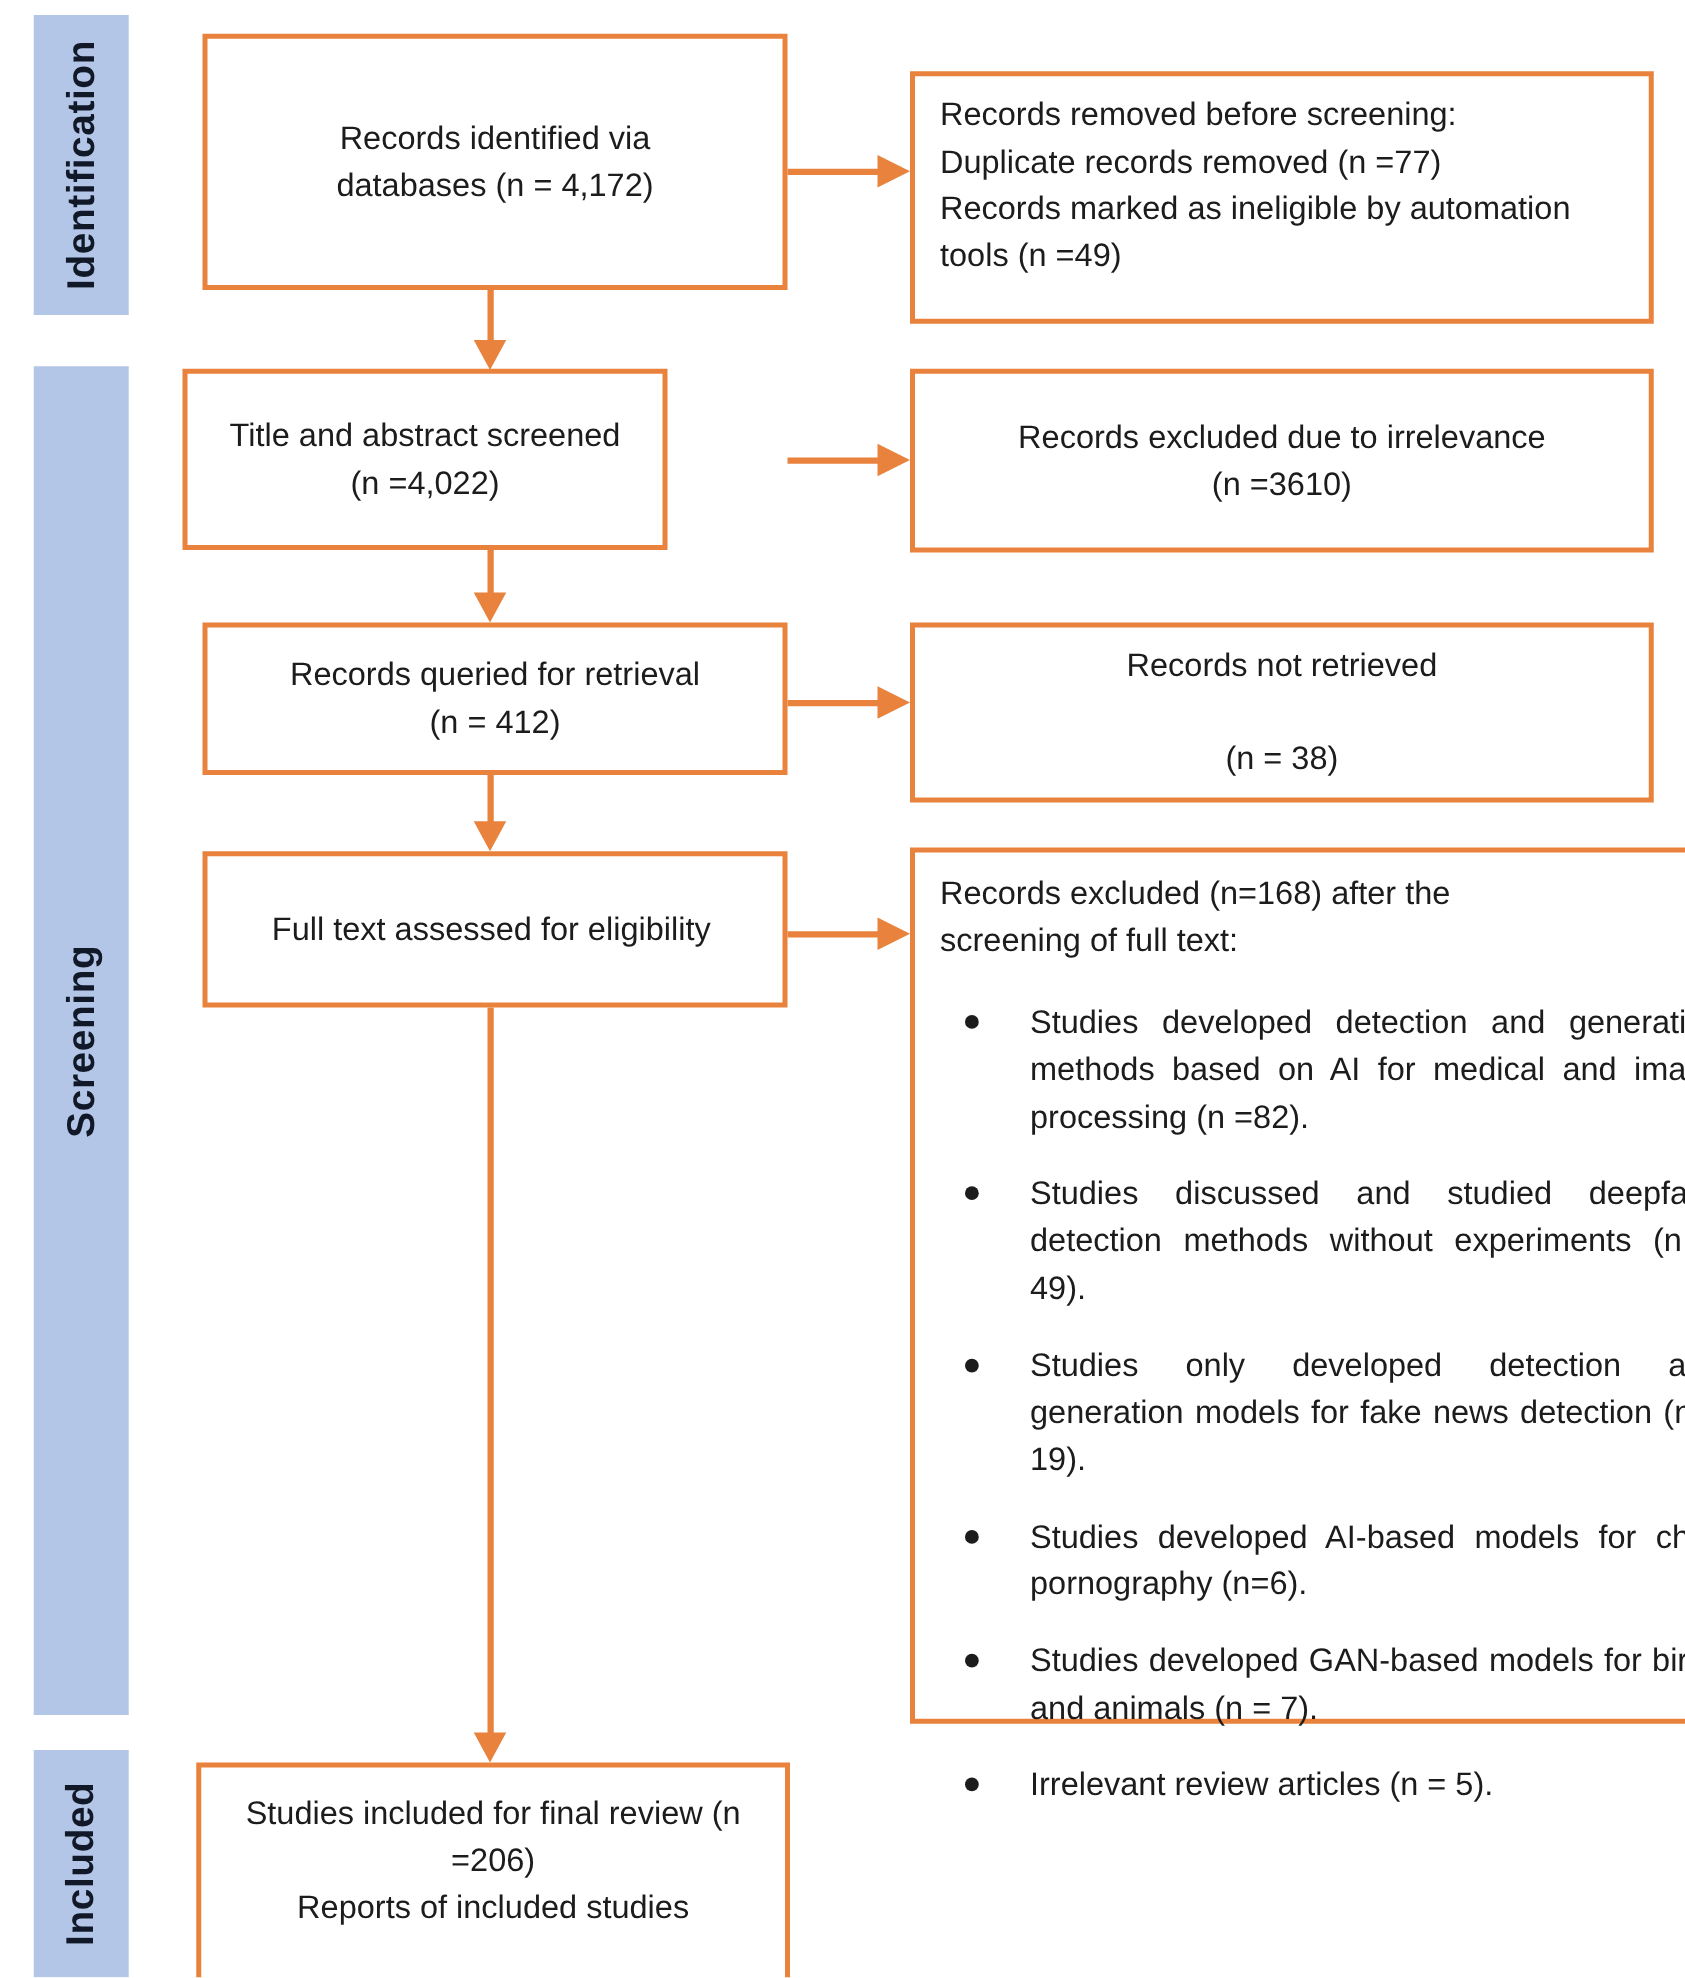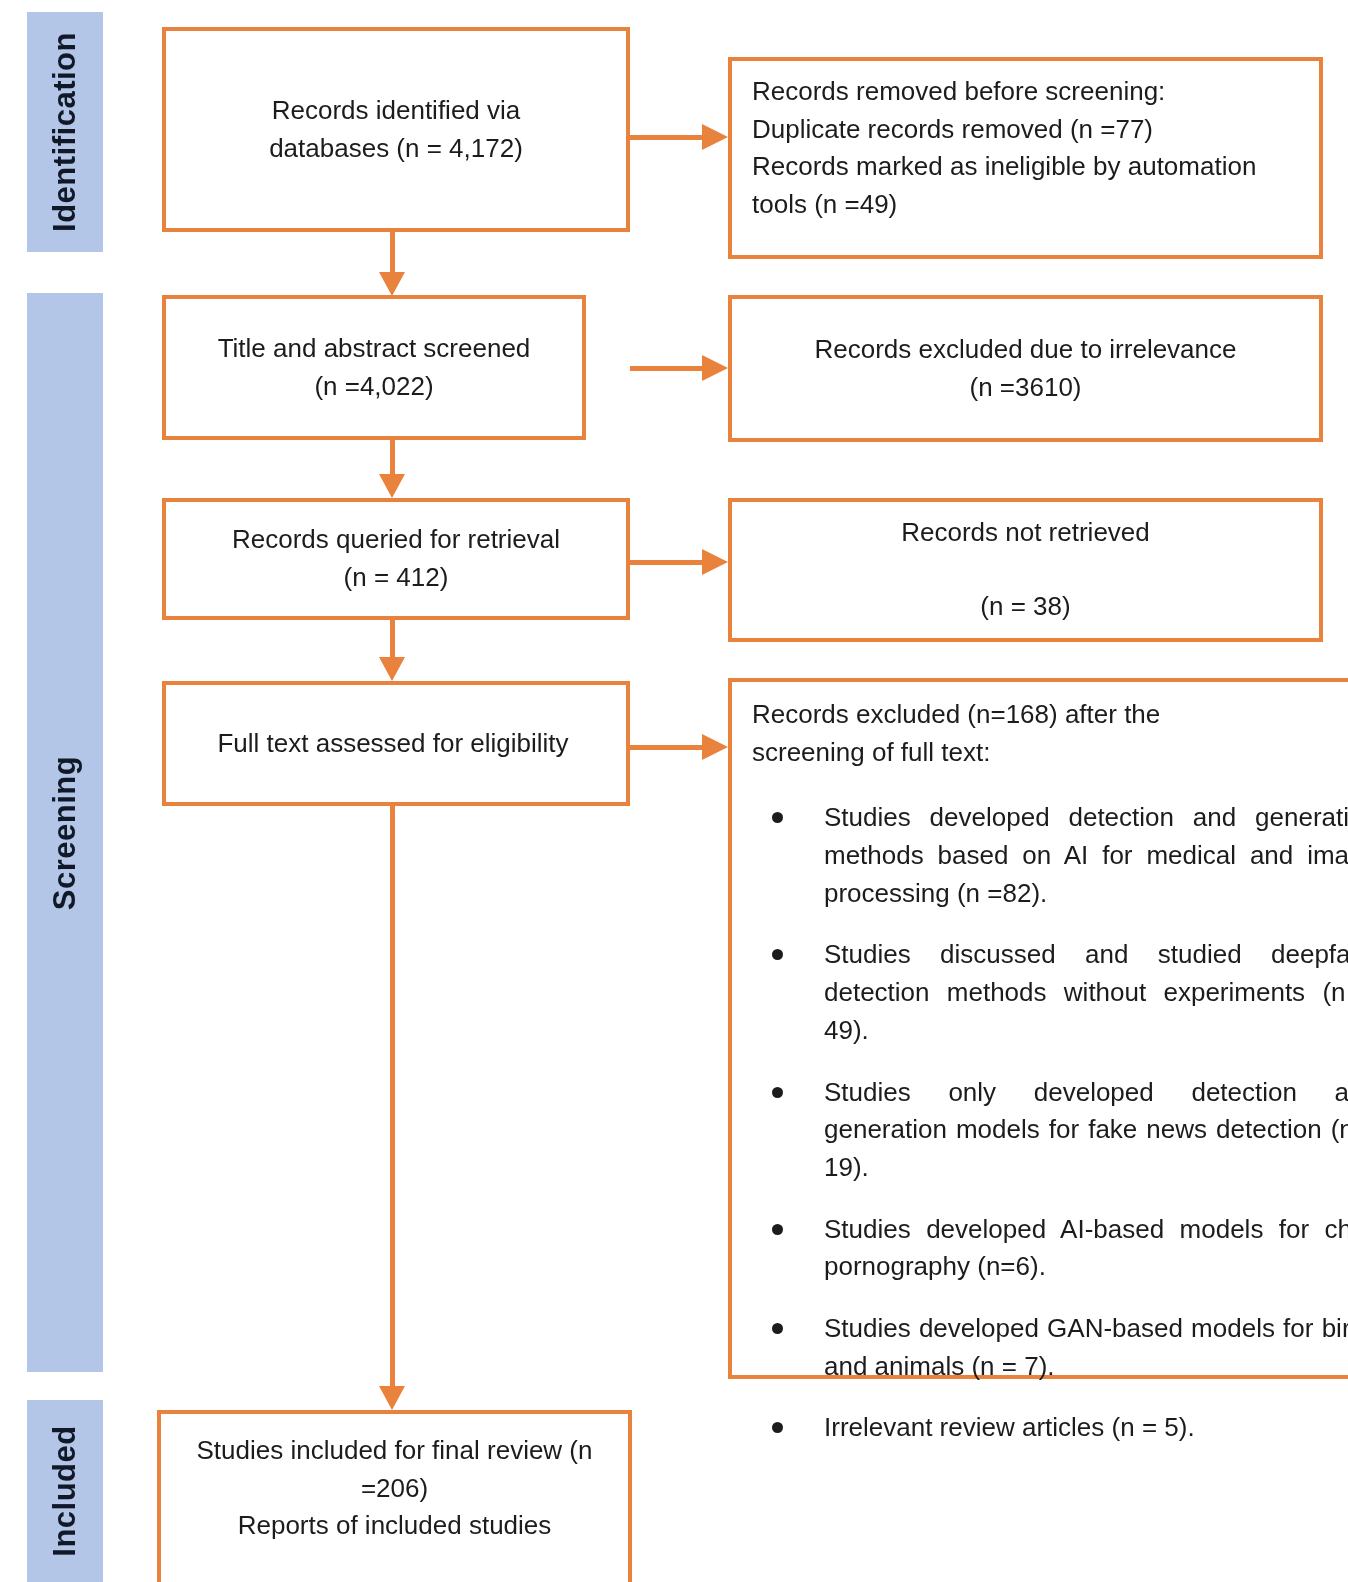--- a/index.html
+++ b/index.html
@@ -61,21 +61,21 @@
   </div>
   <div class="stage" style="top:1400px;height:182px;">
     <span>Included</span>
   </div>
 
   <div class="box pad" style="left:162px;top:27px;width:468px;height:205px;">
     <div>Records identified via</div>
     <div>databases (n = 4,172)</div>
   </div>
 
-  <div class="box pad" style="left:162px;top:295px;width:424px;height:145px;">
+  <div class="box pad" style="left:146px;top:295px;width:388px;height:145px;">
     <div>Title and abstract screened</div>
     <div>(n =4,022)</div>
   </div>
 
   <div class="box pad" style="left:162px;top:498px;width:468px;height:122px;">
     <div>Records queried for retrieval</div>
     <div>(n = 412)</div>
   </div>
 
   <div class="box pad" style="left:162px;top:681px;width:468px;height:125px;padding-left:14px;">

